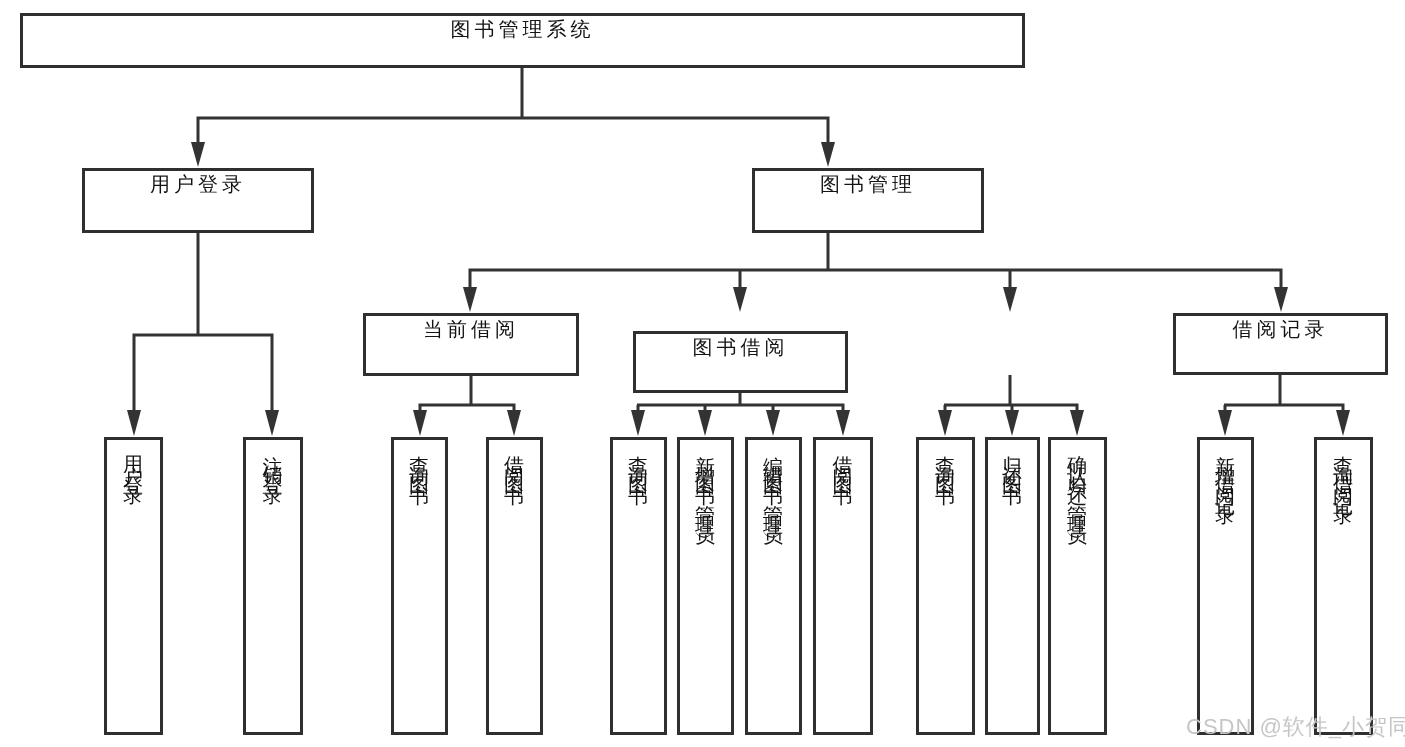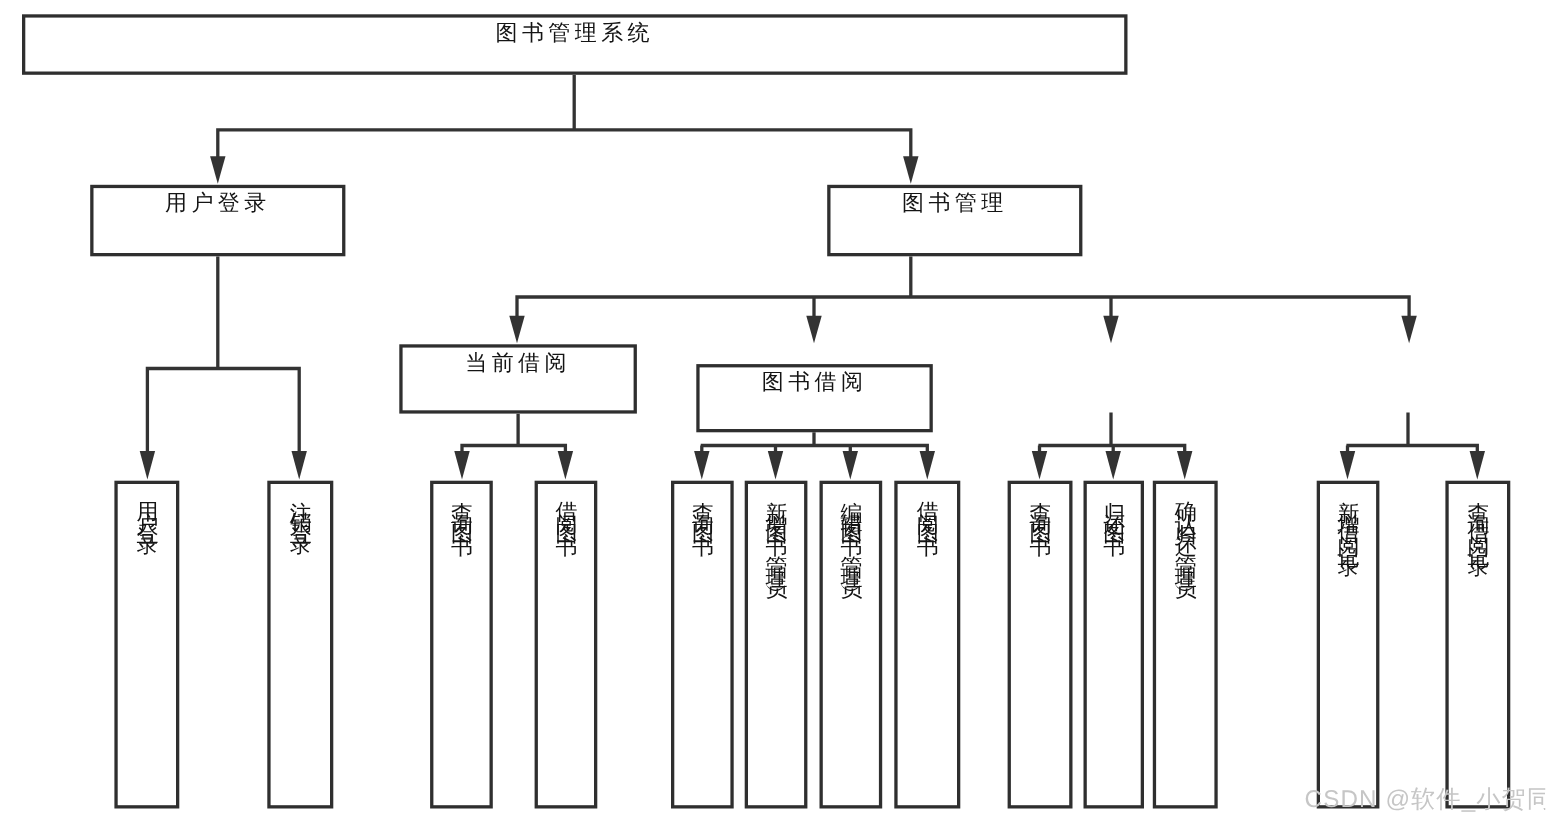--- a/index.html
+++ b/index.html
@@ -128,20 +128,23 @@
   <div class="box n-book-mgmt">
     <span class="hlabel">图书管理</span>
   </div>
 
   <div class="box n-new-book">
     <span class="hlabel">当前借阅</span>
   </div>
   <div class="box n-book-borrow">
     <span class="hlabel">图书借阅</span>
   </div>
+  <div class="box n-borrow-records">
+    <span class="hlabel">借阅记录</span>
+  </div>
 
   <div class="box leaf l-1">
     <span class="vlabel">用户登录</span>
   </div>
   <div class="box leaf l-2">
     <span class="vlabel">注销登录</span>
   </div>
 
   <div class="box leaf l-3">
     <span class="vlabel">查询图书</span>

